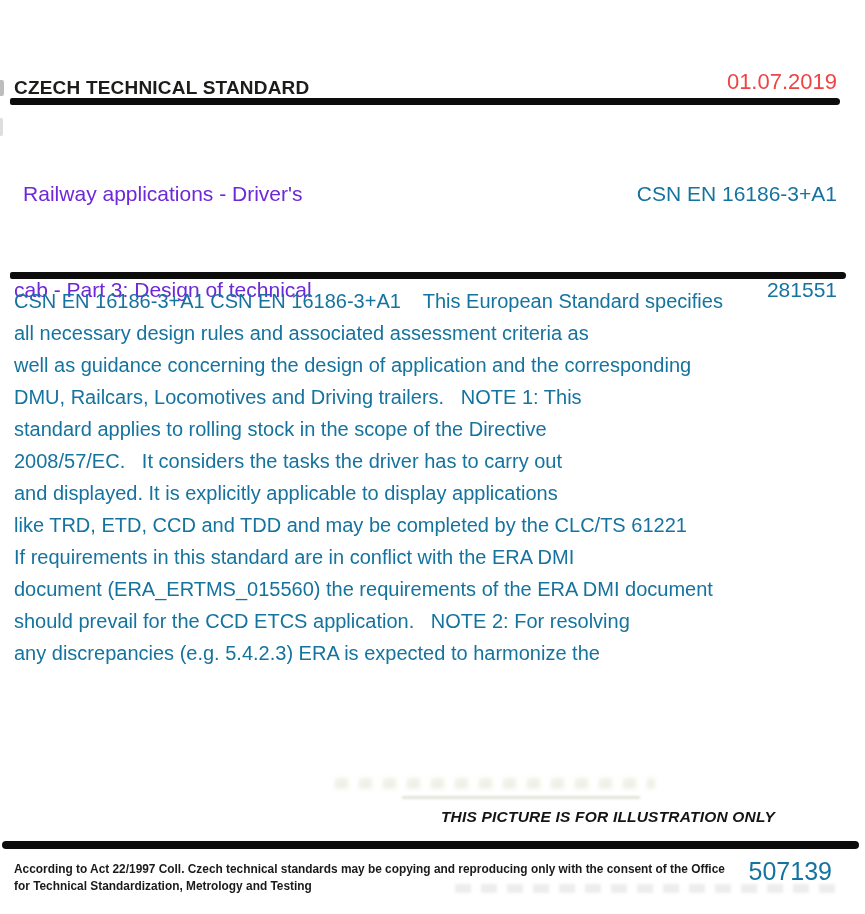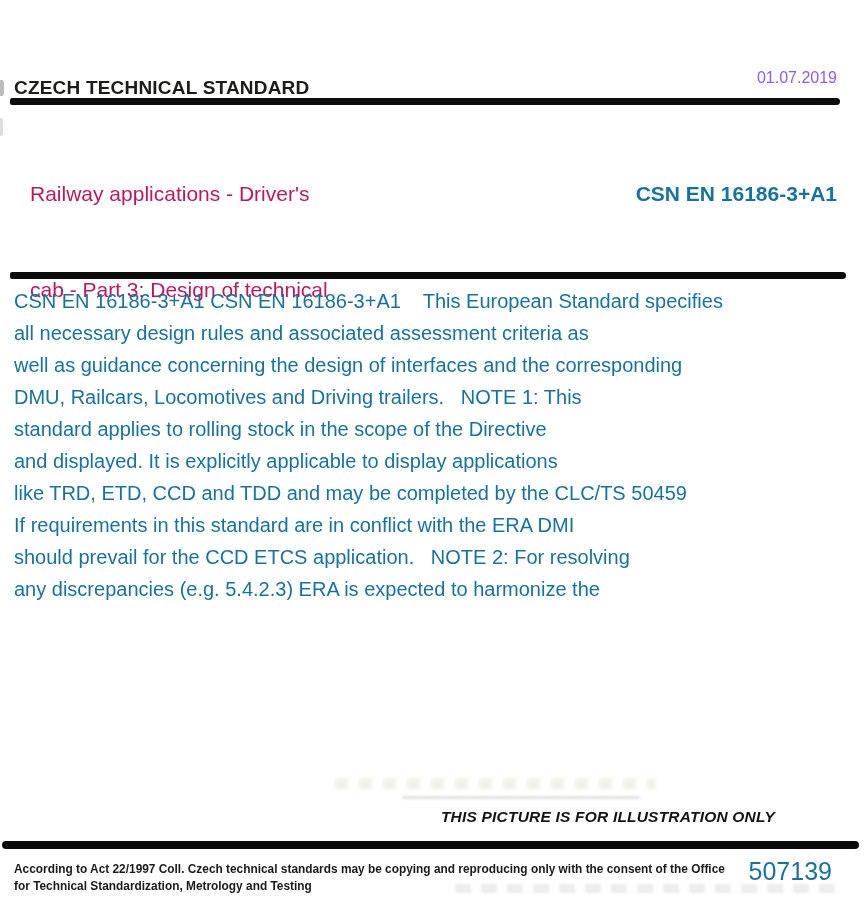--- a/index.html
+++ b/index.html
@@ -18,49 +18,49 @@
     left: 14px; top: 77px;
     font-size: 19px;
     font-weight: bold;
     color: #1c1c1a;
     letter-spacing: 0.2px;
     white-space: pre;
   }
   .doc-date {
     position: absolute;
     right: 28px; top: 69px;
-    font-size: 16px;
-    color: #8b5cf6;
+    font-size: 22px;
+    color: #ef4444;
     white-space: pre;
   }
   .rule-1 {
     position: absolute;
     left: 10px; top: 98px;
     width: 830px; height: 7px;
     background: #0c0c0c;
     border-radius: 3px 5px 5px 3px;
   }
   
   .subject {
     position: absolute;
-    left: 30px; top: 114px;
+    left: 14px; top: 114px;
     font-size: 21px;
     line-height: 32px;
-    color: #be185d;
-    white-space: pre;
+    color: #6d28d9;
+    white-space: pre;
+    text-align: center;
   }
   .codes {
     position: absolute;
     right: 28px; top: 114px;
     font-size: 21px;
     line-height: 32px;
     color: #15739F;
     text-align: right;
     white-space: pre;
-    font-weight: bold;
   }
   .rule-2 {
     position: absolute;
     left: 10px; top: 272px;
     width: 836px; height: 7px;
     background: #0c0c0c;
     border-radius: 3px 5px 5px 3px;
   }
   
   .abstract {
@@ -164,32 +164,35 @@
   <div class="doc-title">CZECH TECHNICAL STANDARD</div>
   <div class="doc-date">01.07.2019</div>
   <div class="rule-1"></div>
 
   <div class="subject">
     <div class="line">Railway applications - Driver's</div>
     <div class="line">cab - Part 3: Design of technical</div>
   </div>
   <div class="codes">
     <div class="line">CSN EN 16186-3+A1</div>
+    <div class="line">281551</div>
   </div>
   <div class="rule-2"></div>
 
   <div class="abstract">
     <div class="line">CSN EN 16186-3+A1 CSN EN 16186-3+A1    This European Standard specifies</div>
     <div class="line">all necessary design rules and associated assessment criteria as</div>
-    <div class="line">well as guidance concerning the design of interfaces and the corresponding</div>
+    <div class="line">well as guidance concerning the design of application and the corresponding</div>
     <div class="line">DMU, Railcars, Locomotives and Driving trailers.   NOTE 1: This</div>
     <div class="line">standard applies to rolling stock in the scope of the Directive</div>
+    <div class="line">2008/57/EC.   It considers the tasks the driver has to carry out</div>
     <div class="line">and displayed. It is explicitly applicable to display applications</div>
-    <div class="line">like TRD, ETD, CCD and TDD and may be completed by the CLC/TS 50459</div>
+    <div class="line">like TRD, ETD, CCD and TDD and may be completed by the CLC/TS 61221</div>
     <div class="line">If requirements in this standard are in conflict with the ERA DMI</div>
+    <div class="line">document (ERA_ERTMS_015560) the requirements of the ERA DMI document</div>
     <div class="line">should prevail for the CCD ETCS application.   NOTE 2: For resolving</div>
     <div class="line">any discrepancies (e.g. 5.4.2.3) ERA is expected to harmonize the</div>
   </div>
 
   <div class="ghost-a"></div>
   <div class="ghost-b"></div>
 
   <div class="notice">THIS PICTURE IS FOR ILLUSTRATION ONLY</div>
 
   <div class="footer-bar"></div>

